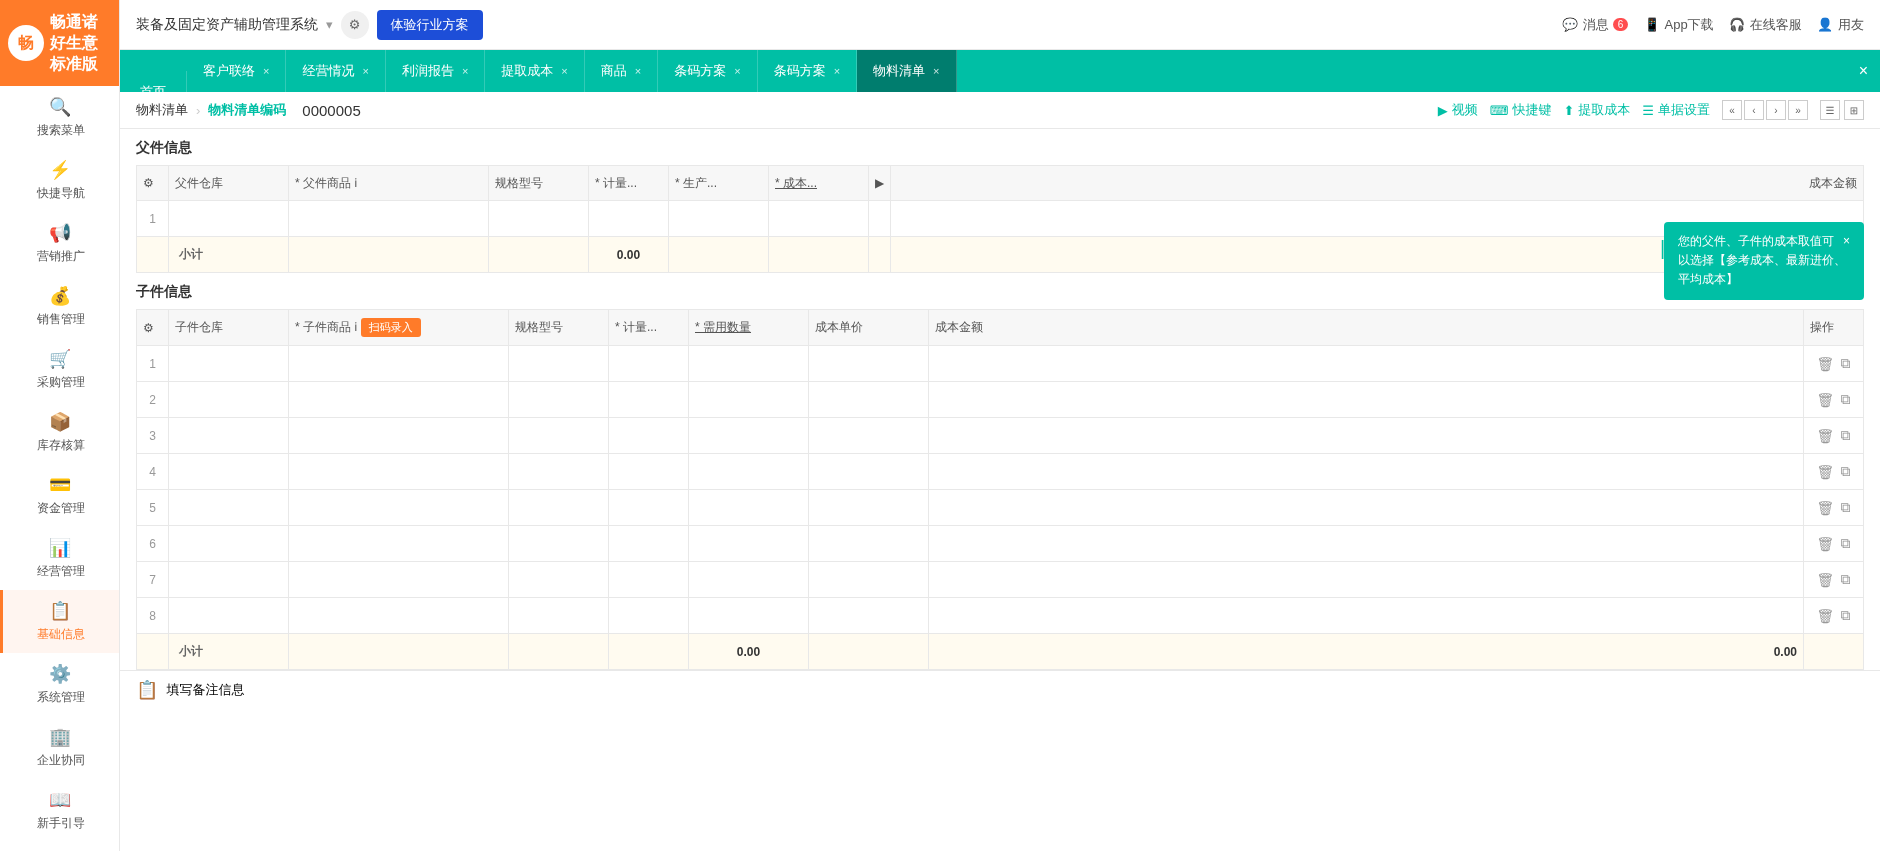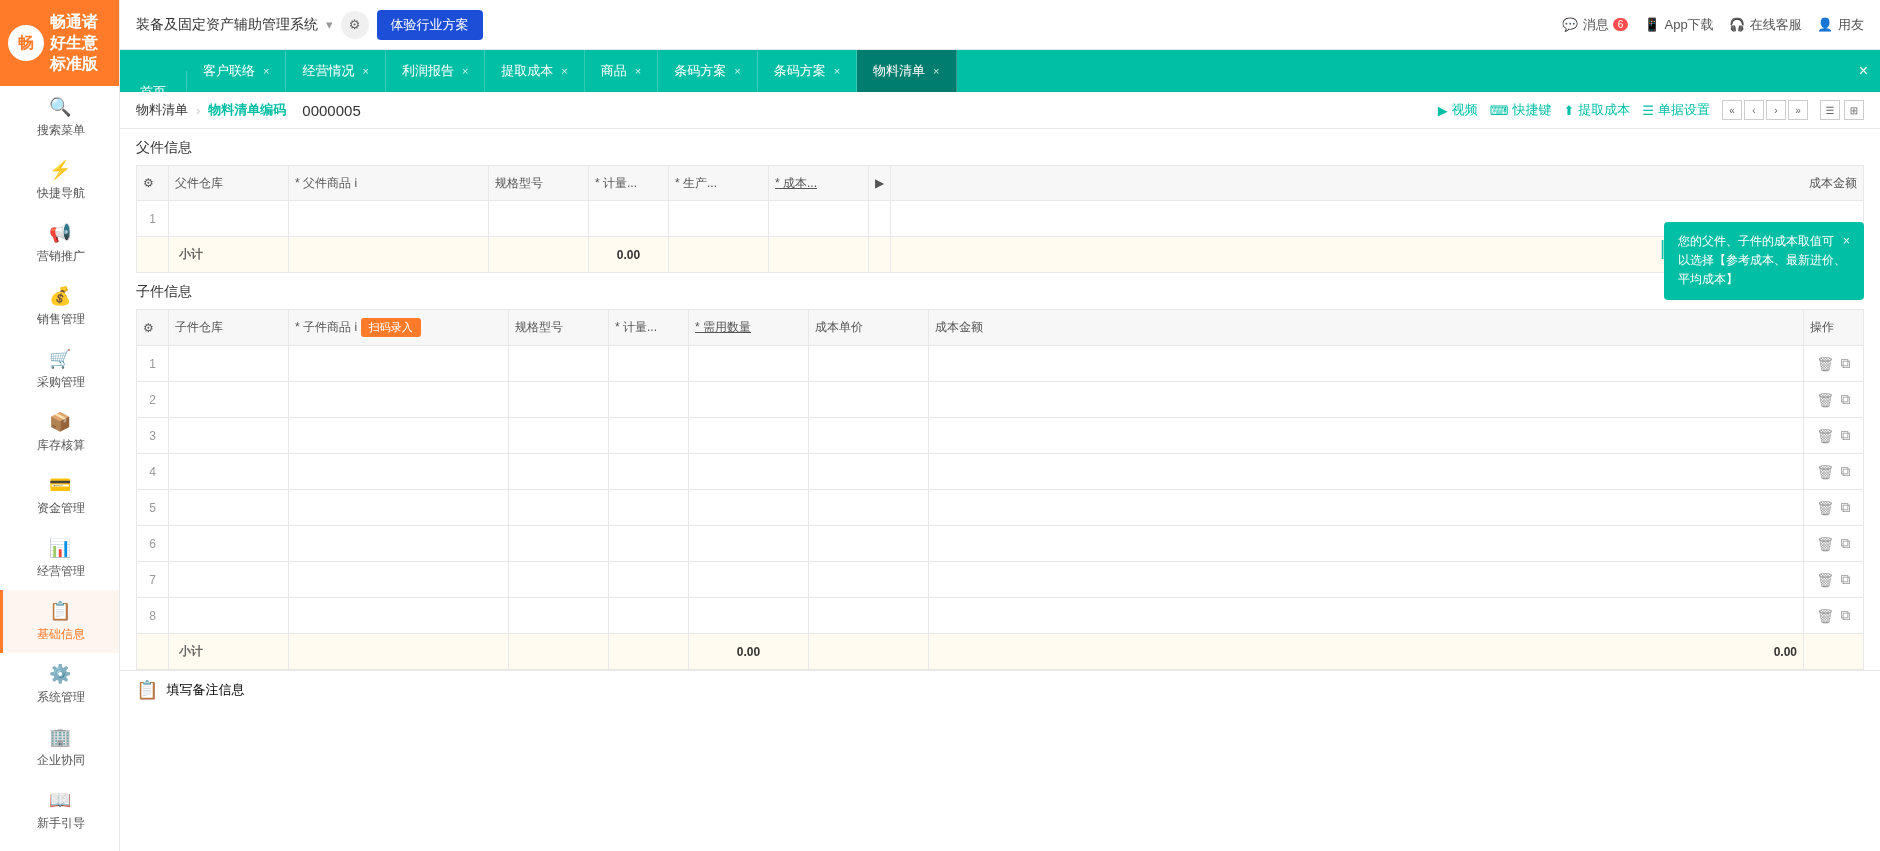--- a/index.html
+++ b/index.html
@@ -42,21 +42,21 @@
     .breadcrumb-item.active { color: #00bfa5; font-weight: bold; }
     .breadcrumb-sep { color: #ccc; }
     .breadcrumb-code { font-size: 15px; color: #333; margin-left: 8px; }
 
     
     .toolbar-right { display: flex; align-items: center; gap: 12px; }
     .toolbar-btn { display: flex; align-items: center; gap: 4px; color: #00bfa5; cursor: pointer; font-size: 13px; }
 
     
     .section { padding: 10px 16px 0; }
-    .section-title { font-size: 14px; font-weight: normal; color: #333; margin-bottom: 8px; }
+    .section-title { font-size: 14px; font-weight: bold; color: #333; margin-bottom: 8px; }
 
     
     .data-table { width: 100%; border-collapse: collapse; font-size: 12px; }
     .data-table th { background: #f7f7f7; border: 1px solid #e8e8e8; padding: 8px 6px; text-align: left; color: #555; font-weight: normal; white-space: nowrap; }
     .data-table td { border: 1px solid #e8e8e8; padding: 6px; color: #333; vertical-align: middle; height: 36px; }
     .data-table tr.subtotal td { background: #fffbf0; font-weight: bold; }
     .data-table .row-num { color: #999; text-align: center; width: 30px; }
     .data-table .subtotal-label { padding-left: 10px; color: #666; }
 
     

